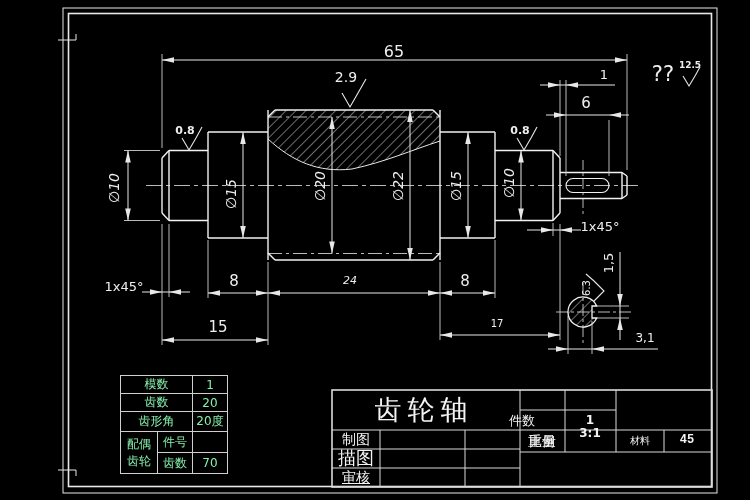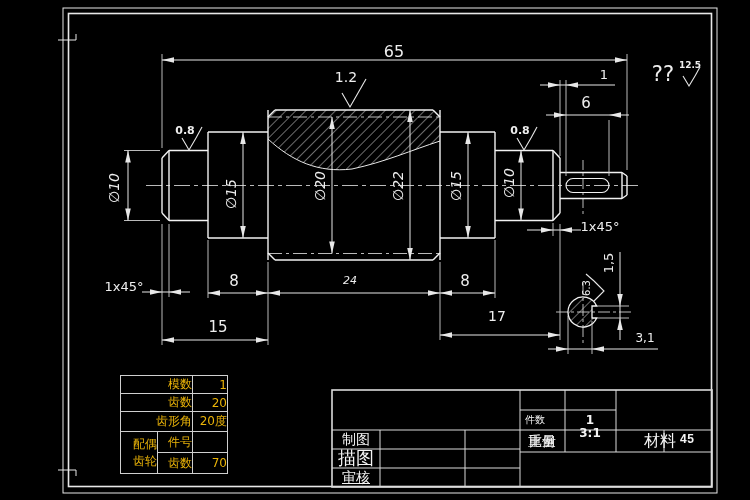--- a/index.html
+++ b/index.html
@@ -5,21 +5,21 @@
   html,body{margin:0;padding:0;background:#000;}
   #sheet{position:relative;width:750px;height:500px;background:#000;overflow:hidden;
          font-family:"DejaVu Sans",sans-serif;color:#f0f0f0;}
   svg{position:absolute;left:0;top:0;}
   .lbl{position:absolute;transform:translate(-50%,-50%);white-space:nowrap;
        color:#eeeeee;font-family:"DejaVu Sans",sans-serif;line-height:1;}
   .rot{transform:translate(-50%,-50%) rotate(-90deg);}
   .dia{font-style:italic;}
   
   table.ptable{position:absolute;left:120px;top:375px;border-collapse:collapse;
-       table-layout:fixed;color:#eab308;font-size:12px;text-align:right;}
+       table-layout:fixed;color:#86efac;font-size:12px;text-align:center;}
   table.ptable td{border:1px solid #cfcfcf;padding:0;overflow:hidden;}
   .paircell div{line-height:1.4;}
   
   .tb{color:#f4f4f4;}
 </style>
 </head>
 <body>
 
 <div id="sheet">
 
@@ -180,41 +180,41 @@
     <line x1="664" y1="430" x2="664" y2="452"></line>
     <line x1="332" y1="430" x2="712" y2="430"></line>
     <line x1="520" y1="410" x2="616" y2="410"></line>
     <line x1="332" y1="449" x2="520" y2="449"></line>
     <line x1="332" y1="468" x2="520" y2="468"></line>
     <line x1="520" y1="452" x2="712" y2="452"></line>
   </g>
 </svg>
 
 <div class="lbl" style="left:394px;top:52px;font-size:16px;">65</div>
-<div class="lbl" style="left:346px;top:77px;font-size:14px;">1.2</div>
+<div class="lbl" style="left:346px;top:77px;font-size:14px;">2.9</div>
 <div class="lbl" style="left:185px;top:130px;font-size:11px;font-weight:bold;">0.8</div>
 <div class="lbl" style="left:520px;top:130px;font-size:11px;font-weight:bold;">0.8</div>
 <div class="lbl" style="left:663px;top:74px;font-size:21px;">??</div>
 <div class="lbl" style="left:690px;top:65px;font-size:9px;font-weight:bold;text-align:center;">12.5</div>
 
 <div class="lbl" style="left:604px;top:74px;font-size:13px;">1</div>
 <div class="lbl" style="left:586px;top:103px;font-size:15px;">6</div>
 
 <div class="lbl rot dia" style="left:114px;top:188px;font-size:14px;">∅10</div>
 <div class="lbl rot dia" style="left:231px;top:194px;font-size:14px;">∅15</div>
 <div class="lbl rot dia" style="left:320px;top:186px;font-size:14px;">∅20</div>
 <div class="lbl rot dia" style="left:398px;top:186px;font-size:14px;">∅22</div>
 <div class="lbl rot dia" style="left:456px;top:186px;font-size:14px;">∅15</div>
 <div class="lbl rot dia" style="left:509px;top:183px;font-size:14px;">∅10</div>
 
 <div class="lbl" style="left:234px;top:281px;font-size:15px;">8</div>
 <div class="lbl" style="left:350px;top:280px;font-size:11px;font-style:italic;">24</div>
 <div class="lbl" style="left:465px;top:281px;font-size:15px;">8</div>
 <div class="lbl" style="left:218px;top:327px;font-size:15px;">15</div>
-<div class="lbl" style="left:497px;top:316px;font-size:14px;">17</div>
+<div class="lbl" style="left:497px;top:324px;font-size:10px;">17</div>
 <div class="lbl" style="left:124px;top:286px;font-size:13px;">1x45°</div>
 <div class="lbl" style="left:600px;top:226px;font-size:13px;">1x45°</div>
 
 <div class="lbl" style="left:645px;top:338px;font-size:12px;">3,1</div>
 <div class="lbl rot" style="left:608px;top:263px;font-size:13px;">1,5</div>
 <div class="lbl rot" style="left:587px;top:288px;font-size:10px;">6.3</div>
 
 <table class="ptable">
   <colgroup>
         <col style="width:37px">
@@ -242,25 +242,26 @@
     <td>件号</td>
     <td></td>
   </tr>
   <tr style="height:21px">
     <td>齿数</td>
     <td>70</td>
   </tr>
 </tbody>
     </table>
 
+<div class="lbl tb" style="left:424px;top:409px;font-size:27px;letter-spacing:6px;">齿轮轴</div>
 <div class="lbl tb" style="left:542px;top:400px;font-size:13px;margin-top:41px;">比例</div>
 <div class="lbl tb" style="left:590px;top:400px;font-size:12px;font-weight:bold;margin-top:33px;">3:1</div>
-<div class="lbl tb" style="left:535px;top:420px;font-size:10px;">件数</div>
+<div class="lbl tb" style="left:522px;top:420px;font-size:13px;">件数</div>
 <div class="lbl tb" style="left:590px;top:420px;font-size:12px;font-weight:bold;">1</div>
 <div class="lbl tb" style="left:542px;top:441px;font-size:14px;">重量</div>
 <div class="lbl tb" style="left:590px;top:441px;font-size:12px;"></div>
-<div class="lbl tb" style="left:660px;top:441px;font-size:16px;">材料</div>
+<div class="lbl tb" style="left:640px;top:441px;font-size:10px;">材料</div>
 <div class="lbl tb" style="left:687px;top:440px;font-size:12px;font-weight:bold;font-family:Liberation Mono, monospace;">45</div>
 <div class="lbl tb" style="left:356px;top:439px;font-size:14px;">制图</div>
 <div class="lbl tb" style="left:356px;top:458px;font-size:18px;">描图</div>
 <div class="lbl tb" style="left:356px;top:477px;font-size:14px;text-decoration:underline;">审核</div>
 
 </div>
 
 </body></html>

